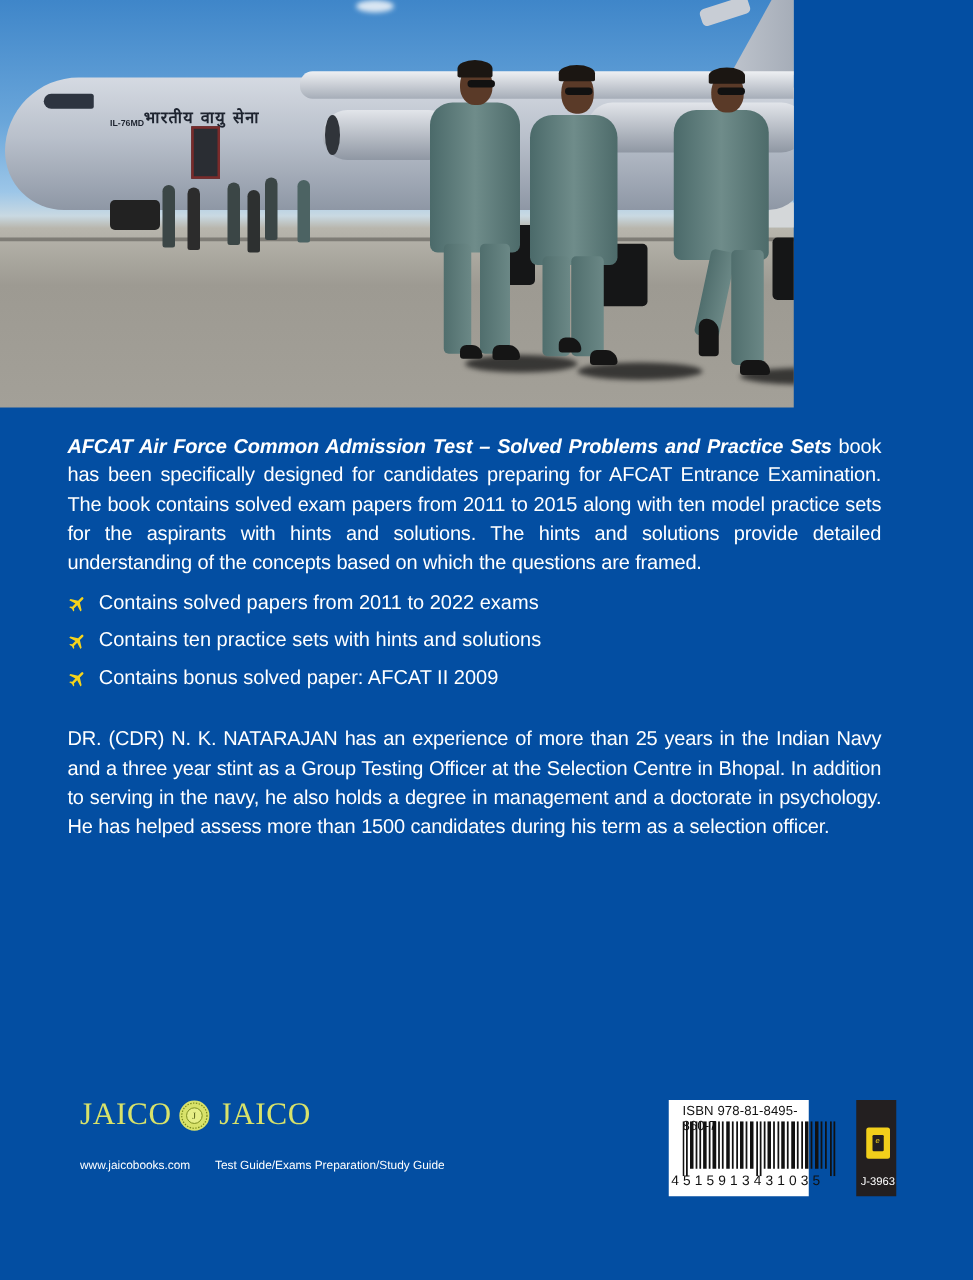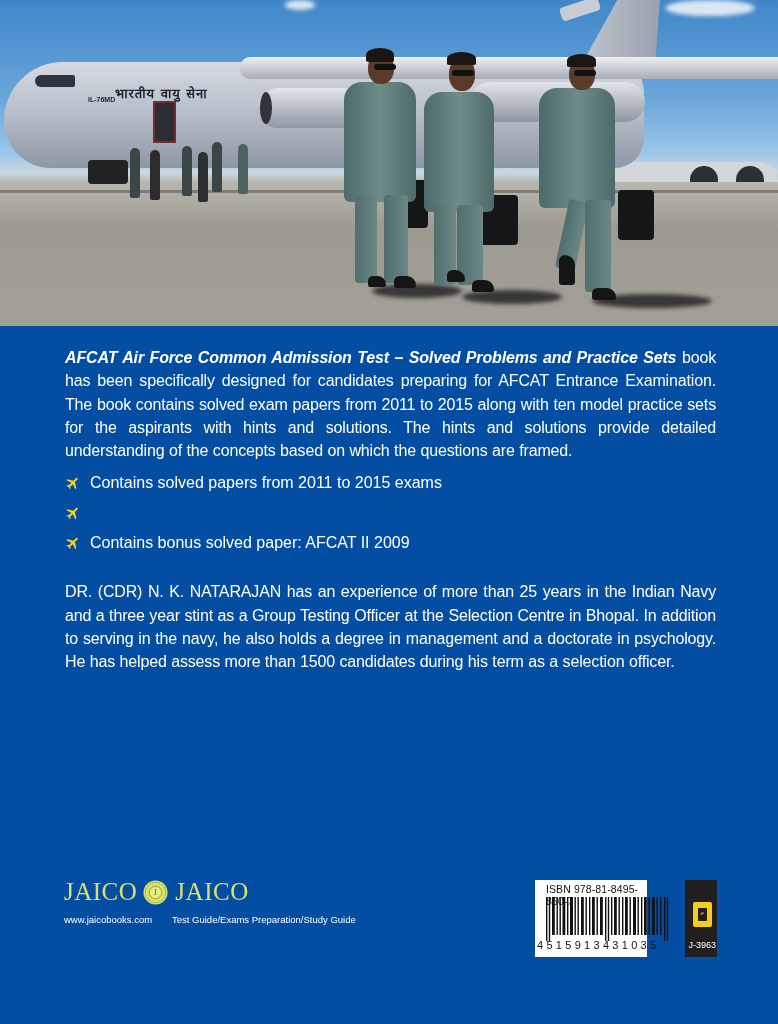--- a/index.html
+++ b/index.html
@@ -1,21 +1,21 @@
 <!DOCTYPE html>
 <html><head>
   <meta charset="utf-8">
   <style>
     * { margin: 0; padding: 0; box-sizing: border-box; }
     html, body { width: 778px; height: 1024px; overflow: hidden; background: #034ea2; }
     body { position: relative; font-family: "Liberation Sans", sans-serif; }
 
     
     .photo {
-      position: absolute; left: 0; top: 0; width: 778px; height: 326px; overflow: hidden;
+      position: absolute; left: 0; top: 0; width: 635px; height: 326px; overflow: hidden;
       background: linear-gradient(180deg, #3f86c9 0%, #6aa6da 30%, #9cc6e8 47%, #c9d9e2 53%, #b8b6ad 56%, #9d9a92 70%, #a3a098 100%);
       padding-left: 32px;
     }
     .cloud { position: absolute; background: #f4f7fa; border-radius: 50%; opacity: .85; filter: blur(2px); }
     .runway-line { position: absolute; left: 0; width: 778px; height: 3px; background: #5c5a55; opacity: .6; }
     .hangar { position: absolute; background: #d4d7d9; border-radius: 20px 20px 0 0; }
     .hangar-door { position: absolute; background: #2c2f33; border-radius: 14px 14px 0 0; }
 
     .fuselage {
       position: absolute; left: 4px; top: 62px; width: 640px; height: 106px;
@@ -48,37 +48,37 @@
     .person .hair { position: absolute; background: #1b1612; border-radius: 50% 50% 10% 10%; }
     .person .shades { position: absolute; background: #111; border-radius: 3px; }
     .person .body { position: absolute; background: linear-gradient(90deg, #4b6a6a, #6f8c8a 50%, #4d6b6a); border-radius: 18px 18px 6px 6px; }
     .person .leg { position: absolute; background: linear-gradient(90deg, #506e6d, #6b8886); border-radius: 4px; }
     .person .shoe { position: absolute; background: #151515; border-radius: 6px 10px 3px 3px; }
     .person .bag { position: absolute; background: #151617; border-radius: 4px; }
     .person .shadow { position: absolute; background: rgba(20,20,20,.75); border-radius: 50%; filter: blur(2px); }
     .small-person { position: absolute; width: 10px; height: 50px; background: #3b4646; border-radius: 5px 5px 2px 2px; }
 
     
-    .content { position: absolute; left: 65px; top: 346px; width: 651px; color: #ffffff; }
+    .content { position: absolute; left: 54px; top: 346px; width: 651px; color: #ffffff; }
     .para {
       font-family: "Liberation Sans", sans-serif; font-size: 16px; line-height: 23.3px;
       text-align: justify; letter-spacing: -0.15px; word-spacing: 0.2px;
     }
     .para .title-italic { font-style: italic; font-weight: bold; }
     .features-heading { margin-top: 14px; font-size: 16px; line-height: 22px; }
     .features-list { list-style: none; margin-top: 6px; }
     .feature-item { display: flex; align-items: center; height: 30px; font-size: 16px; }
     .plane-bullet { width: 16px; height: 16px; margin-right: 9px; flex-shrink: 0; }
     .author-para { margin-top: 22px; }
 
     
     .publisher { position: absolute; left: 64px; top: 877px; }
     .publisher-logo { display: flex; align-items: center; color: #d8e26a; font-family: "Liberation Serif", serif; font-size: 25px; letter-spacing: 0.5px; line-height: 30px; text-align: center; }
     .logo-emblem { width: 25px; height: 25px; margin: 0 7px 0 6px; }
-    .publisher-links { display: flex; margin-top: 7px; color: #ffffff; font-size: 9.5px; }
+    .publisher-links { display: flex; margin-top: 20px; color: #ffffff; font-size: 9.5px; }
     .publisher-links .url { width: 108px; }
 
     .isbn-box { position: absolute; left: 535px; top: 880px; width: 182px; height: 77px; display: flex; gap: 38px; }
     .isbn-white { width: 141px; height: 77px; background: #ffffff; position: relative; }
     .isbn-label { position: absolute; left: 11px; top: 3px; font-size: 10.5px; color: #111; letter-spacing: 0.1px; }
     .barcode { position: absolute; left: 11px; top: 17px; width: 124px; height: 44px; }
     .barcode-digits { position: absolute; left: 2px; top: 59px; font-size: 11px; color: #111; letter-spacing: 3.3px; }
     .isbn-dark { width: 41px; height: 77px; background: #231f20; position: relative; }
     .ebook-badge { position: absolute; left: 8px; top: 22px; width: 19px; height: 25px; background: #f2cf1b; border-radius: 2px; display: flex; align-items: center; justify-content: center; }
     .ebook-inner { width: 9px; height: 13px; background: #231f20; border-radius: 1px; color: #f2cf1b; font-size: 6px; font-style: italic; text-align: center; line-height: 10px; }
@@ -161,26 +161,27 @@
   <p class="para">
     <span class="title-italic">AFCAT Air Force Common Admission Test – Solved Problems and Practice Sets</span><span> book has been specifically designed for candidates preparing for AFCAT Entrance Examination. The book contains solved exam papers from 2011 to 2015 along with ten model practice sets for the aspirants with hints and solutions. The hints and solutions provide detailed understanding of the concepts based on which the questions are framed.</span>
   </p>
 
 
   <ul class="features-list">
     <li class="feature-item">
       <svg class="plane-bullet" viewBox="0 0 24 24">
           <path fill="#f5d31c" d="M21 16v-2l-8-5V3.5a1.5 1.5 0 0 0-3 0V9l-8 5v2l8-2.5V19l-2 1.5V22l3.5-1 3.5 1v-1.5L13 19v-5.5z" transform="rotate(45 12 12)"></path>
         </svg>
-      <span>Contains solved papers from 2011 to 2015 exams</span>
+      <span>Contains solved papers from 2011 to 2022 exams</span>
     </li>
     <li class="feature-item">
       <svg class="plane-bullet" viewBox="0 0 24 24">
           <path fill="#f5d31c" d="M21 16v-2l-8-5V3.5a1.5 1.5 0 0 0-3 0V9l-8 5v2l8-2.5V19l-2 1.5V22l3.5-1 3.5 1v-1.5L13 19v-5.5z" transform="rotate(45 12 12)"></path>
         </svg>
+      <span>Contains ten practice sets with hints and solutions</span>
     </li>
     <li class="feature-item">
       <svg class="plane-bullet" viewBox="0 0 24 24">
           <path fill="#f5d31c" d="M21 16v-2l-8-5V3.5a1.5 1.5 0 0 0-3 0V9l-8 5v2l8-2.5V19l-2 1.5V22l3.5-1 3.5 1v-1.5L13 19v-5.5z" transform="rotate(45 12 12)"></path>
         </svg>
       <span>Contains bonus solved paper: AFCAT II 2009</span>
     </li>
   </ul>
 
   <p class="para author-para">DR. (CDR) N. K. NATARAJAN has an experience of more than 25 years in the Indian Navy and a three year stint as a Group Testing Officer at the Selection Centre in Bhopal. In addition to serving in the navy, he also holds a degree in management and a doctorate in psychology. He has helped assess more than 1500 candidates during his term as a selection officer.</p>

